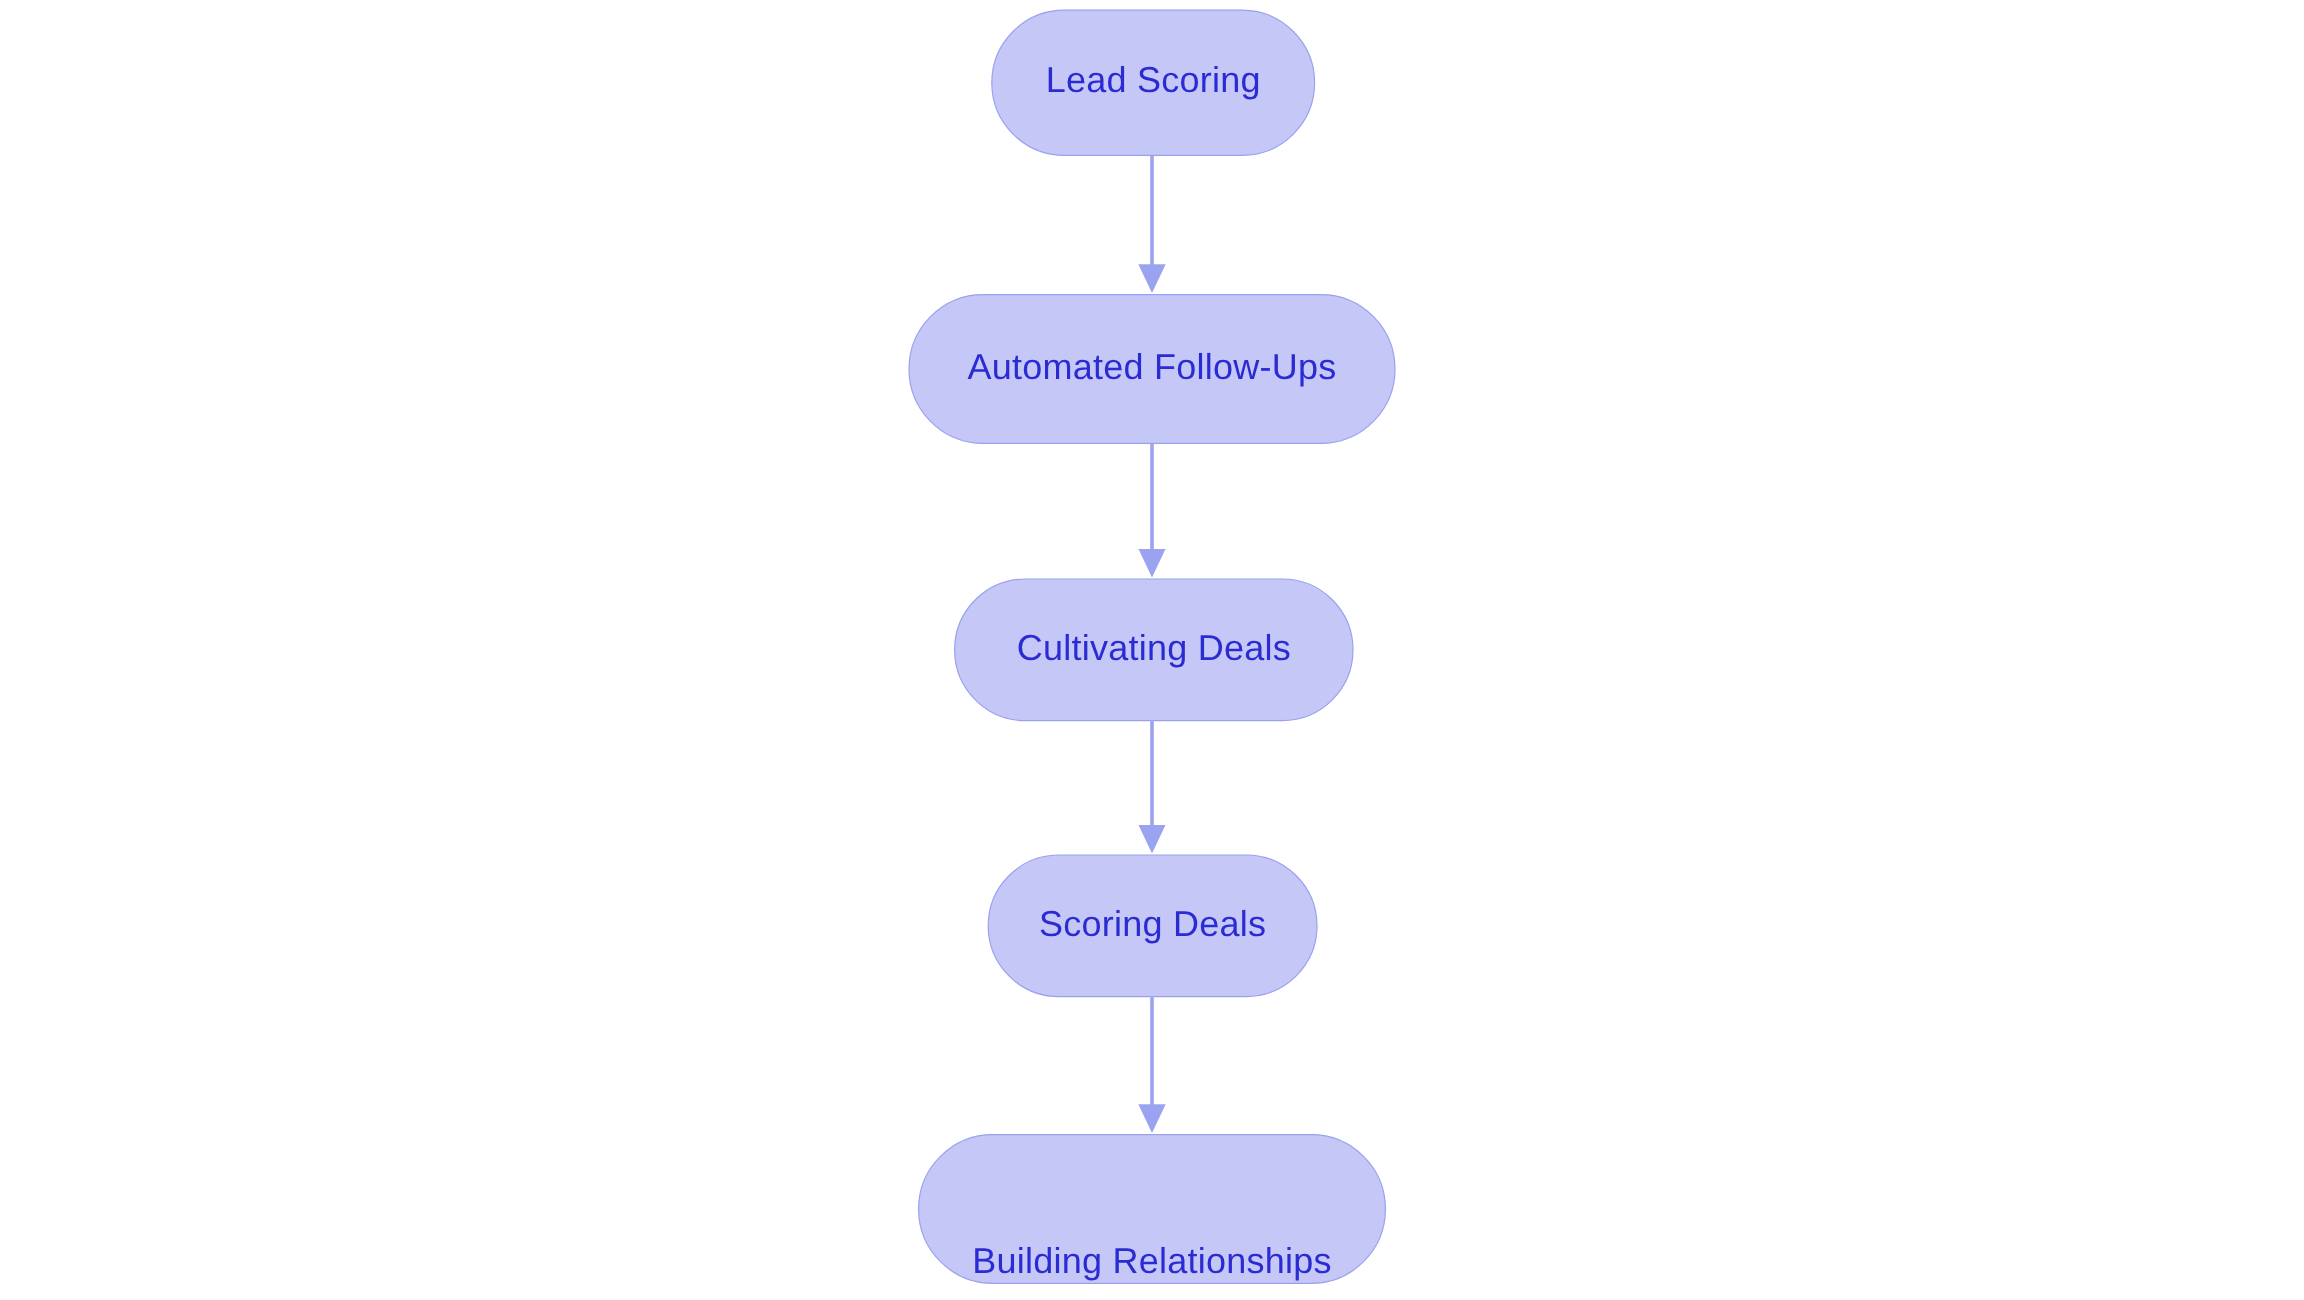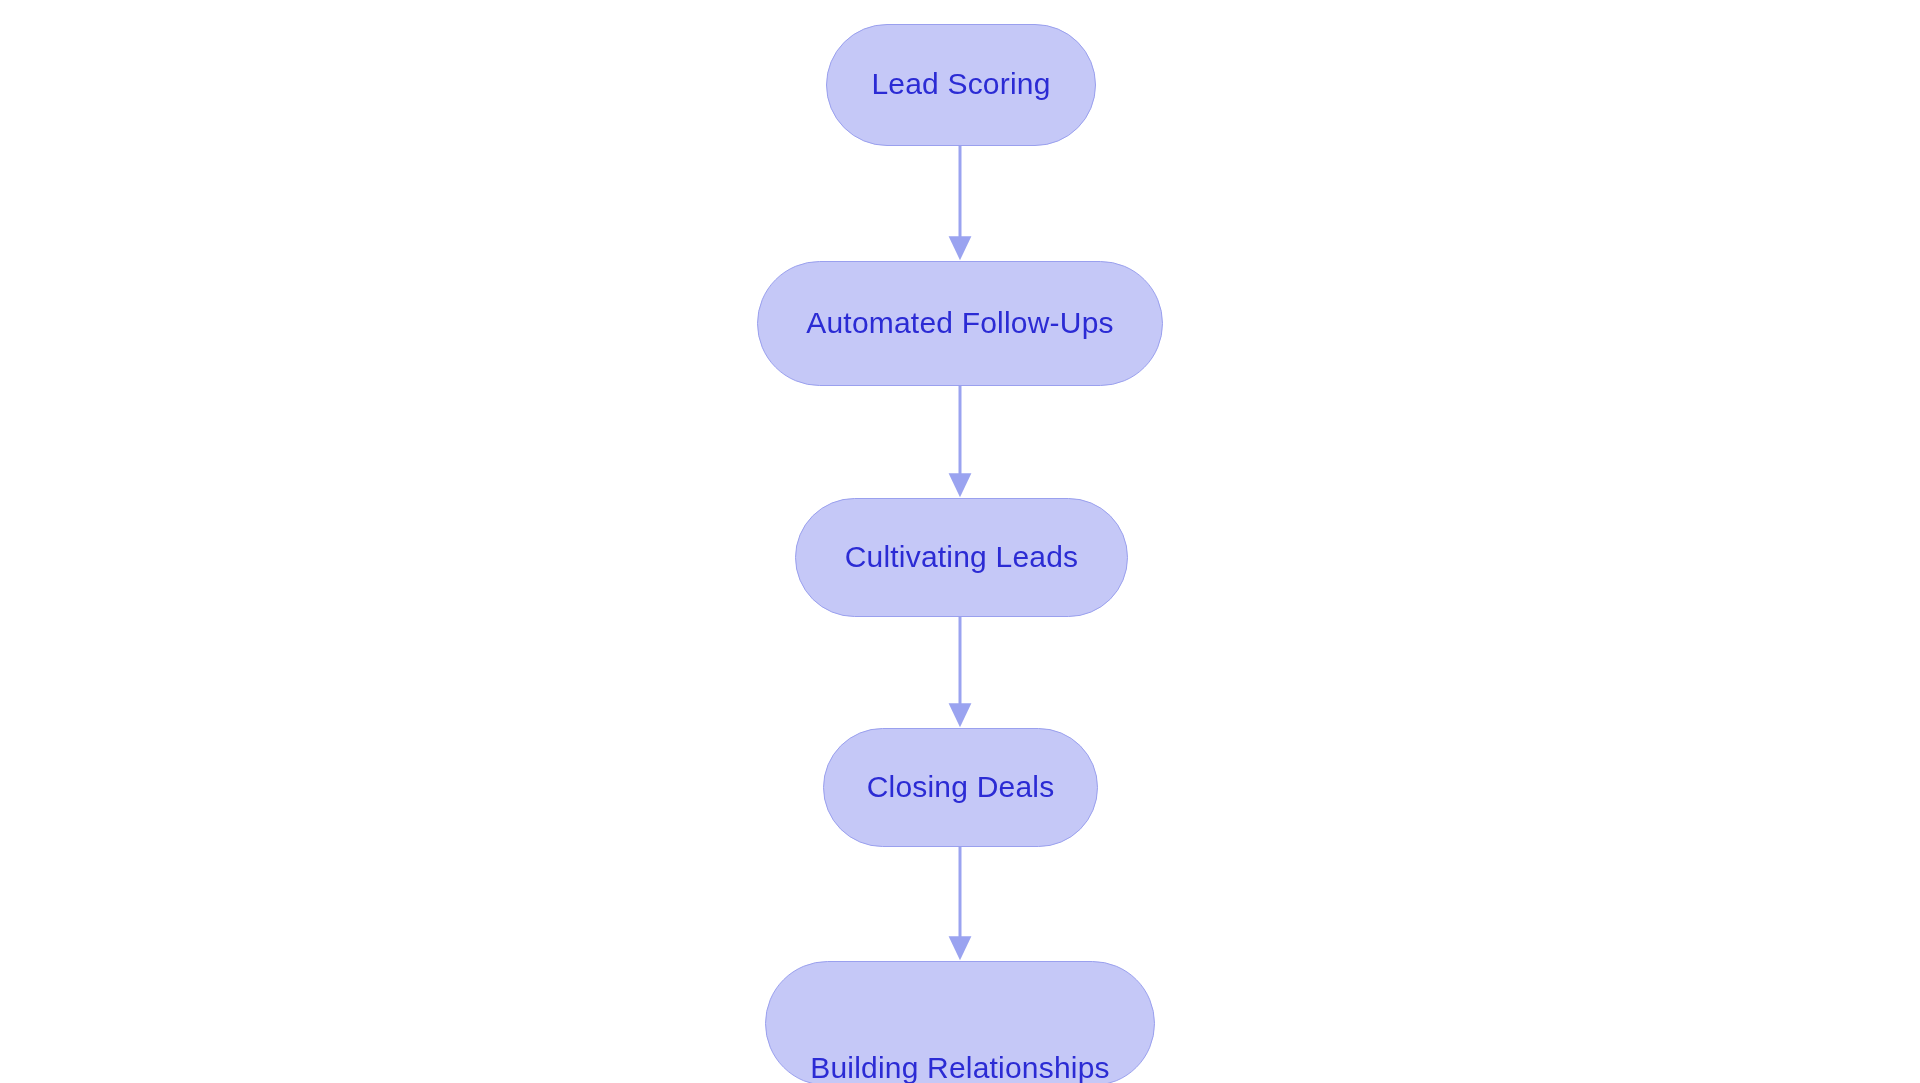--- a/index.html
+++ b/index.html
@@ -13,21 +13,20 @@
     height: 1083px;
     overflow: hidden;
     font-family: "Liberation Sans", sans-serif;
   }
 
   #flowchart-canvas {
     position: relative;
     width: 1920px;
     height: 768px;
     background: #ffffff;
-    margin-top: 16px;
   }
 
   .flow-node {
     position: absolute;
     box-sizing: border-box;
     display: flex;
     align-items: center;
     justify-content: center;
     background: #c5c8f7;
     border: 1.6px solid #9aa0ee;
@@ -80,24 +79,24 @@
 
   <div class="flow-node" style="left:826px; top:8px; width:270px; height:122px;">
     <span class="flow-node-label">Lead Scoring</span>
   </div>
 
   <div class="flow-node" style="left:757px; top:245px; width:406px; height:125px;justify-content:center;">
     <span class="flow-node-label">Automated Follow-Ups</span>
   </div>
 
   <div class="flow-node" style="left:795px; top:482px; width:333px; height:119px;">
-    <span class="flow-node-label">Cultivating Leads</span>
+    <span class="flow-node-label">Cultivating Deals</span>
   </div>
 
   <div class="flow-node" style="left:823px; top:712px; width:275px; height:119px;">
-    <span class="flow-node-label">Closing Deals</span>
+    <span class="flow-node-label">Scoring Deals</span>
   </div>
 
   <div class="flow-node" style="left:765px; top:945px; width:390px; height:125px;align-items:flex-end;">
     <span class="flow-node-label">Building Relationships</span>
   </div>
 
 </div>
 
 </body></html>

